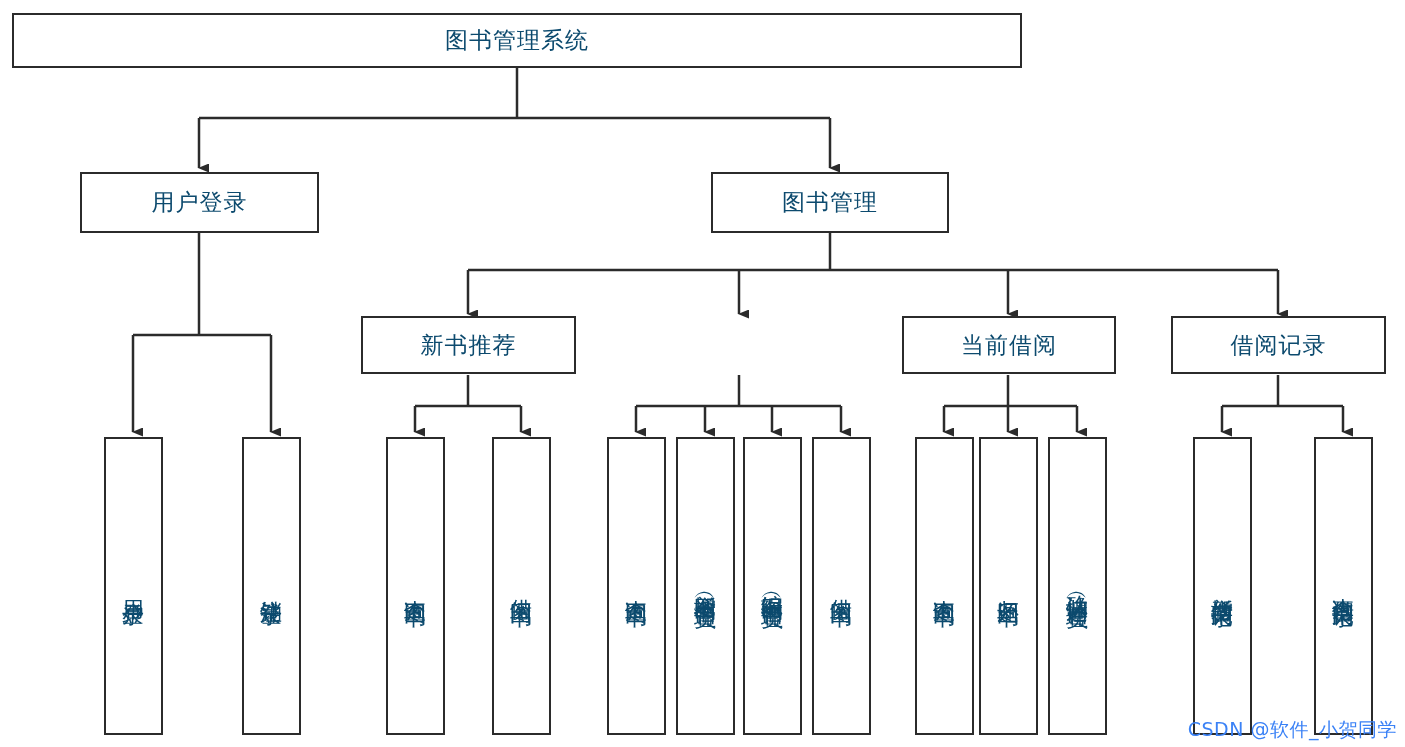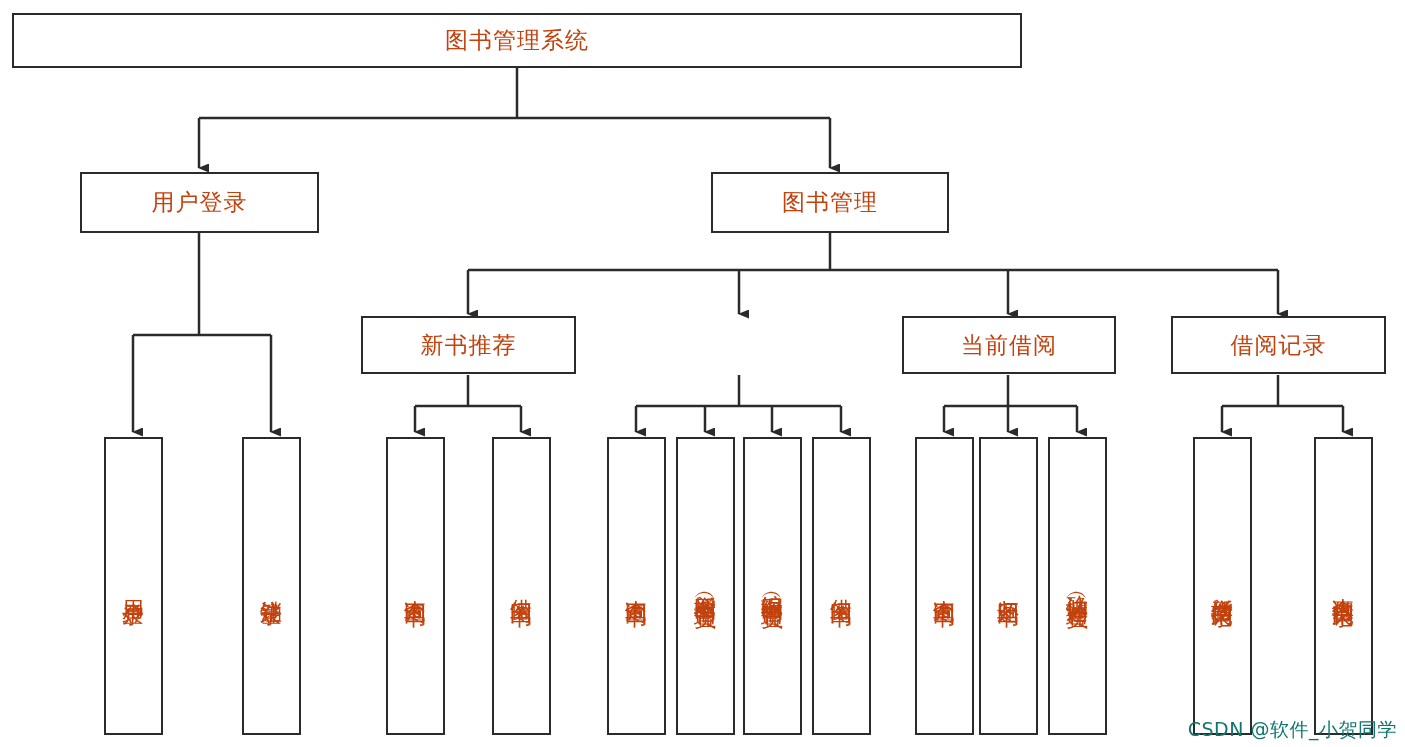--- a/index.html
+++ b/index.html
@@ -26,21 +26,21 @@
     height: 747px;
   }
   .node-box {
     position: absolute;
     box-sizing: border-box;
     border: 2px solid #2b2b2b;
     background: #ffffff;
     display: flex;
     align-items: center;
     justify-content: center;
-    color: #c2410c;
+    color: #0c4a6e;
   }
   .node-box.horizontal {
     font-size: 23px;
     letter-spacing: 1px;
   }
   .node-box.vertical {
     writing-mode: vertical-rl;
     text-orientation: upright;
     font-size: 22px;
     letter-spacing: 2px;
@@ -56,21 +56,21 @@
     white-space: nowrap;
   }
   .node-label {
     white-space: nowrap;
   }
   #watermark {
     position: absolute;
     right: 8px;
     bottom: 4px;
     font-size: 19px;
-    color: #0f766e;
+    color: #3b82f6;
     letter-spacing: 0.5px;
     white-space: nowrap;
     pointer-events: none;
   }
 </style>
 </head>
 <body>
 
 <div id="diagram-root">
 

